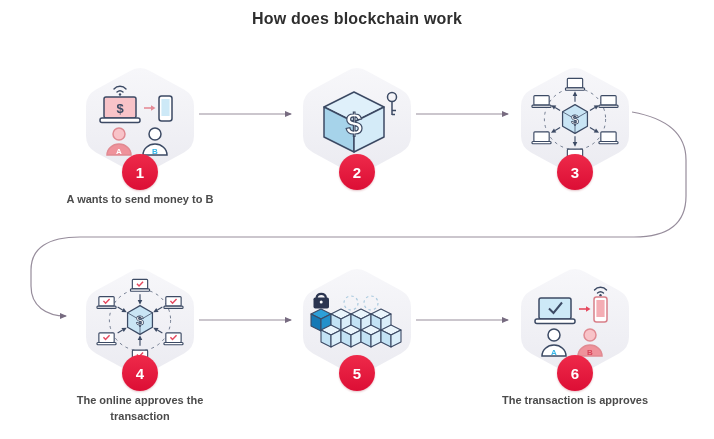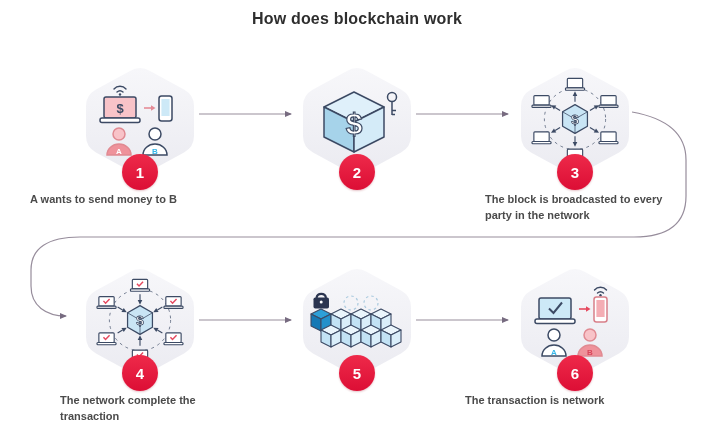--- a/index.html
+++ b/index.html
@@ -14,21 +14,21 @@
   .step{position:absolute;width:112px;height:200px;}
   .hex{position:absolute;left:0;top:0;}
   .icon{position:absolute;left:50%;transform:translateX(-50%);}
   .badge{
     position:absolute;left:calc(50% - 18px);top:90px;width:36px;height:36px;border-radius:50%;
     background:linear-gradient(180deg,#ee2a4a,#dc0e35);color:#fff;font-size:15px;font-weight:bold;
     display:flex;align-items:center;justify-content:center;box-shadow:0 1px 2px rgba(150,20,40,.25);
   }
   .caption{
     position:absolute;top:128px;left:50%;transform:translateX(-50%);
-    font-size:11px;font-weight:600;color:#4b4b4b;line-height:1.45;
+    text-align:center;font-size:11px;font-weight:600;color:#4b4b4b;line-height:1.45;
   }
   .connectors{position:absolute;left:0;top:0;pointer-events:none;}
   svg text{font-family:"Liberation Sans","DejaVu Sans",sans-serif;}
 </style>
 </head>
 <body>
 
 <div class="canvas">
 
   <div class="title">How does blockchain work</div>
@@ -169,21 +169,20 @@
         </g>
       <polygon points="46,31 59,38.5 59,53.5 46,61 33,53.5 33,38.5" fill="#c9e5f5" stroke="#3c4a64" stroke-width="1.3" stroke-linejoin="round"></polygon>
       <line x1="33" y1="38.5" x2="46" y2="46" stroke="#3c4a64" stroke-width="0.8"></line>
       <line x1="59" y1="38.5" x2="46" y2="46" stroke="#3c4a64" stroke-width="0.8"></line>
       <line x1="46" y1="61" x2="46" y2="46" stroke="#3c4a64" stroke-width="0.8"></line>
       <text x="46" y="51.5" text-anchor="middle" font-size="14" font-weight="bold" fill="#ffffff" stroke="#3c4a64" stroke-width="0.8">$</text>
     </svg>
     <div class="badge">
         <span>3</span>
       </div>
-    <div class="caption" style="width:180px">The block is broadcasted to every party in the network</div>
   </div>
 
   <div class="step" style="left:84px;top:265px">
     <svg class="hex" width="112" height="114" viewBox="0 0 112 114">
       <defs>
           <linearGradient id="hg4" x1="0" y1="0" x2="0" y2="1">
         <stop offset="0" stop-color="#f7f7fa"></stop>
             <stop offset="1" stop-color="#ebebf1"></stop>
           </linearGradient>
         </defs>
@@ -249,21 +248,21 @@
         </g>
       <polygon points="46,31 59,38.5 59,53.5 46,61 33,53.5 33,38.5" fill="#c9e5f5" stroke="#3c4a64" stroke-width="1.3" stroke-linejoin="round"></polygon>
       <line x1="33" y1="38.5" x2="46" y2="46" stroke="#3c4a64" stroke-width="0.8"></line>
       <line x1="59" y1="38.5" x2="46" y2="46" stroke="#3c4a64" stroke-width="0.8"></line>
       <line x1="46" y1="61" x2="46" y2="46" stroke="#3c4a64" stroke-width="0.8"></line>
       <text x="46" y="51.5" text-anchor="middle" font-size="14" font-weight="bold" fill="#ffffff" stroke="#3c4a64" stroke-width="0.8">$</text>
     </svg>
     <div class="badge">
         <span>4</span>
       </div>
-    <div class="caption" style="width:160px">The network complete the transaction</div>
+    <div class="caption" style="width:160px">The online approves the transaction</div>
   </div>
 
   <div class="step" style="left:301px;top:265px">
     <svg class="hex" width="112" height="114" viewBox="0 0 112 114">
       <defs>
           <linearGradient id="hg5" x1="0" y1="0" x2="0" y2="1">
         <stop offset="0" stop-color="#f7f7fa"></stop>
             <stop offset="1" stop-color="#ebebf1"></stop>
           </linearGradient>
         </defs>
@@ -349,16 +348,16 @@
       <circle cx="24" cy="52" r="6" fill="#ffffff" stroke="#3c4a64" stroke-width="1.5"></circle>
       <path d="M 12,73 A 12,11 0 0 1 36,73 Z" fill="#ffffff" stroke="#3c4a64" stroke-width="1.5"></path>
       <text x="24" y="71.5" text-anchor="middle" font-size="8" font-weight="bold" fill="#35b6e9">A</text>
       <circle cx="60" cy="52" r="6" fill="#f8c3c8" stroke="#e08a92" stroke-width="1.5"></circle>
       <path d="M 48,73 A 12,11 0 0 1 72,73 Z" fill="#ef929b" stroke="#e08a92" stroke-width="1.5"></path>
       <text x="60" y="71.5" text-anchor="middle" font-size="8" font-weight="bold" fill="#d9455a">B</text>
     </svg>
     <div class="badge">
         <span>6</span>
       </div>
-    <div class="caption" style="width:220px">The transaction is network</div>
+    <div class="caption" style="width:220px">The transaction is approves</div>
   </div>
 
 </div>
 
 </body></html>

